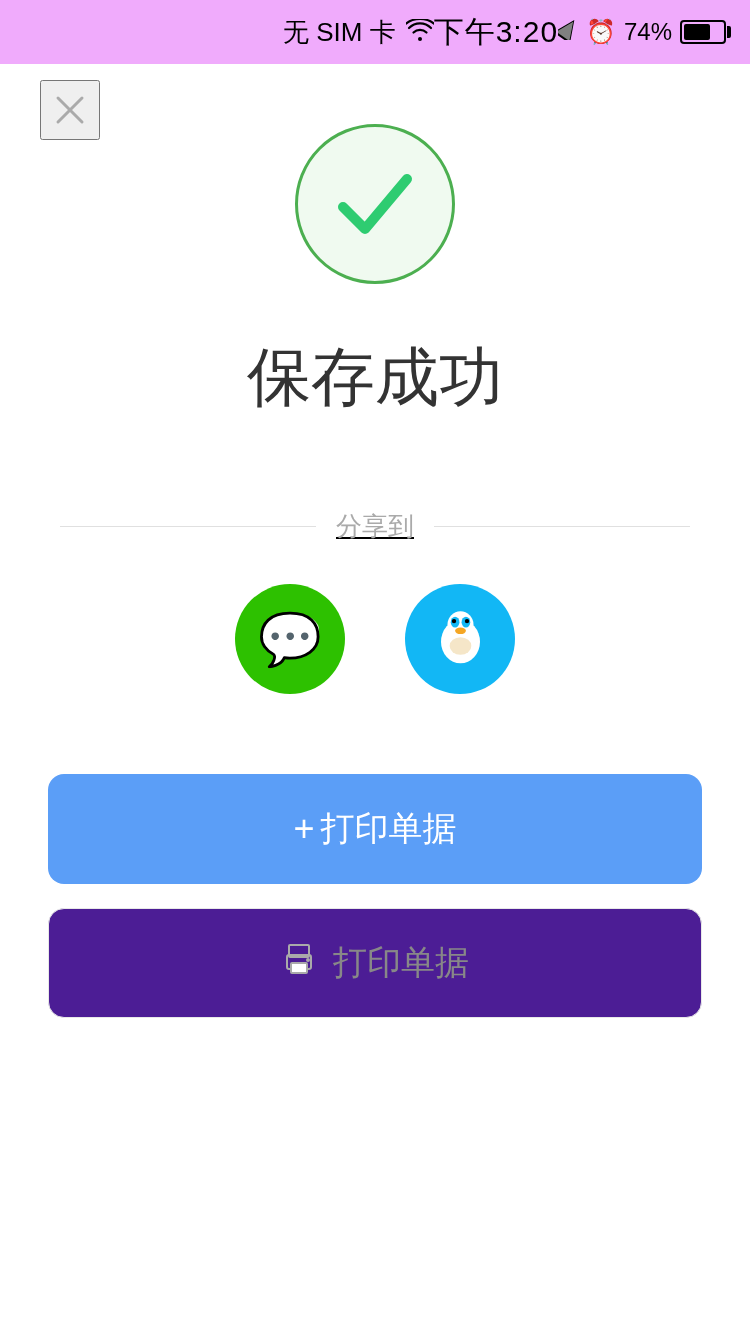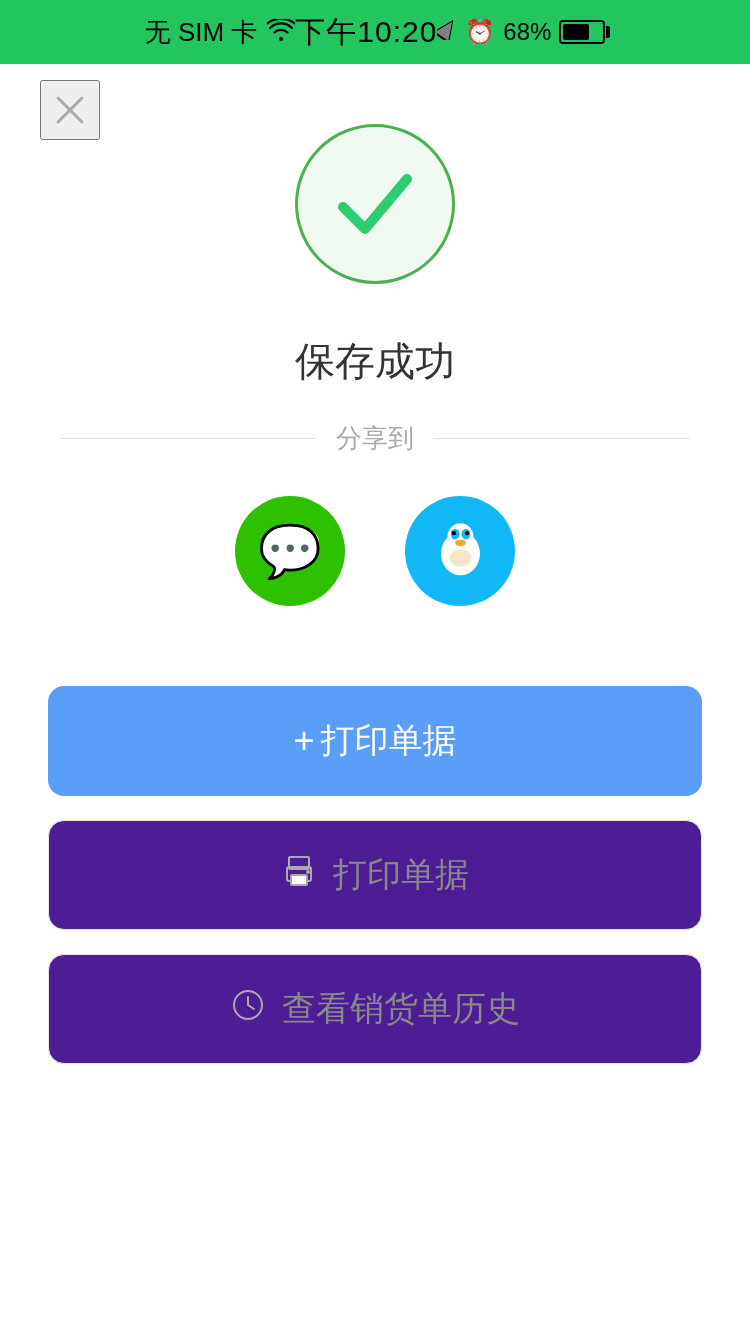--- a/index.html
+++ b/index.html
@@ -17,23 +17,23 @@
       overflow: hidden;
       position: relative;
     }
 
     
     .status-bar {
       width: 100%;
       height: 64px;
       display: flex;
       align-items: center;
-      justify-content: center;
+      justify-content: flex-end;
       padding: 8px 24px;
-      background: #22c55e;
+      background: #f0abfc;
     }
 
     .status-left {
       display: flex;
       align-items: center;
       gap: 10px;
       font-size: 26px;
       color: #000;
       font-weight: 500;
     }
@@ -133,32 +133,33 @@
       font-size: 80px;
       color: #2ecc71;
       line-height: 1;
       display: flex;
       align-items: center;
       justify-content: center;
     }
 
     
     .success-title {
-      font-size: 40px;
+      font-size: 64px;
       color: #333;
       font-weight: 500;
-      margin-bottom: 32px;
+      margin-bottom: 88px;
     }
 
     
     .share-section {
       width: 100%;
       display: flex;
       flex-direction: column;
       align-items: center;
+      text-decoration: underline;
     }
 
     .share-divider {
       width: 100%;
       display: flex;
       align-items: center;
       gap: 20px;
       padding: 0 60px;
       margin-bottom: 40px;
     }
@@ -250,30 +251,30 @@
     <span>无 SIM 卡</span>
     <span>
       <svg width="28" height="22" viewBox="0 0 28 22" fill="none">
         <path d="M14 18a2 2 0 1 1 0 4 2 2 0 0 1 0-4z" fill="#000"></path>
         <path d="M7.5 13.5C9.2 11.8 11.5 10.8 14 10.8s4.8 1 6.5 2.7" stroke="#000" stroke-width="2.2" stroke-linecap="round" fill="none"></path>
         <path d="M3 9C5.8 6.2 9.7 4.4 14 4.4s8.2 1.8 11 4.6" stroke="#000" stroke-width="2.2" stroke-linecap="round" fill="none"></path>
         <path d="M0 4.5C3.7 1.7 8.6 0 14 0s10.3 1.7 14 4.5" stroke="#000" stroke-width="2.2" stroke-linecap="round" fill="none"></path>
       </svg>
     </span>
   </div>
-  <div class="status-center">下午10:20</div>
+  <div class="status-center">下午3:20</div>
   <div class="status-right">
     <span>
       <svg width="20" height="22" viewBox="0 0 20 22" fill="none">
         <path d="M10 0L20 22H0L10 0z" fill="#000" transform="rotate(35 10 11)"></path>
         <path d="M10 2L18 20H2L10 2z" fill="white" opacity="0.5" transform="rotate(35 10 11)"></path>
       </svg>
     </span>
     <span>⏰</span>
-    <span>68%</span>
+    <span>74%</span>
     <span class="battery-container">
       <span class="battery-icon">
         <span class="battery-fill"></span>
       </span>
     </span>
   </div>
 </div>
 
 <button class="close-btn" aria-label="close">
   <svg class="close-icon-svg" viewBox="0 0 36 36" fill="none" stroke="#aaaaaa" stroke-width="3" stroke-linecap="round">
@@ -350,24 +351,15 @@
         <svg width="36" height="36" viewBox="0 0 36 36" fill="none">
           <rect x="8" y="4" width="20" height="12" rx="1" stroke="#aaa" stroke-width="2" fill="none"></rect>
           <rect x="6" y="14" width="24" height="14" rx="2" stroke="#aaa" stroke-width="2" fill="none"></rect>
           <rect x="10" y="22" width="16" height="10" rx="1" stroke="#aaa" stroke-width="2" fill="white"></rect>
           <circle cx="27" cy="19" r="2" fill="#aaa"></circle>
         </svg>
       </span>
       <span>打印单据</span>
     </button>
 
-    <button class="action-btn btn-secondary">
-      <span>
-        <svg width="36" height="36" viewBox="0 0 36 36" fill="none">
-          <circle cx="18" cy="18" r="14" stroke="#aaa" stroke-width="2" fill="none"></circle>
-          <polyline points="18,10 18,18 24,22" stroke="#aaa" stroke-width="2" stroke-linecap="round" fill="none"></polyline>
-        </svg>
-      </span>
-      <span>查看销货单历史</span>
-    </button>
   </div>
 
 </div>
 
 </body></html>

